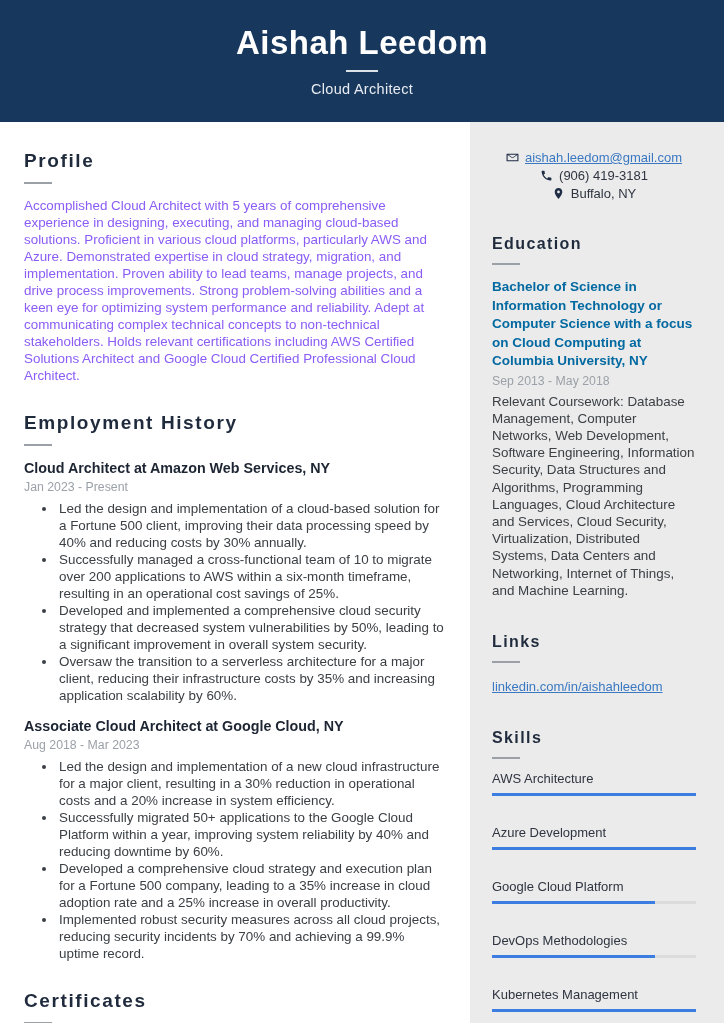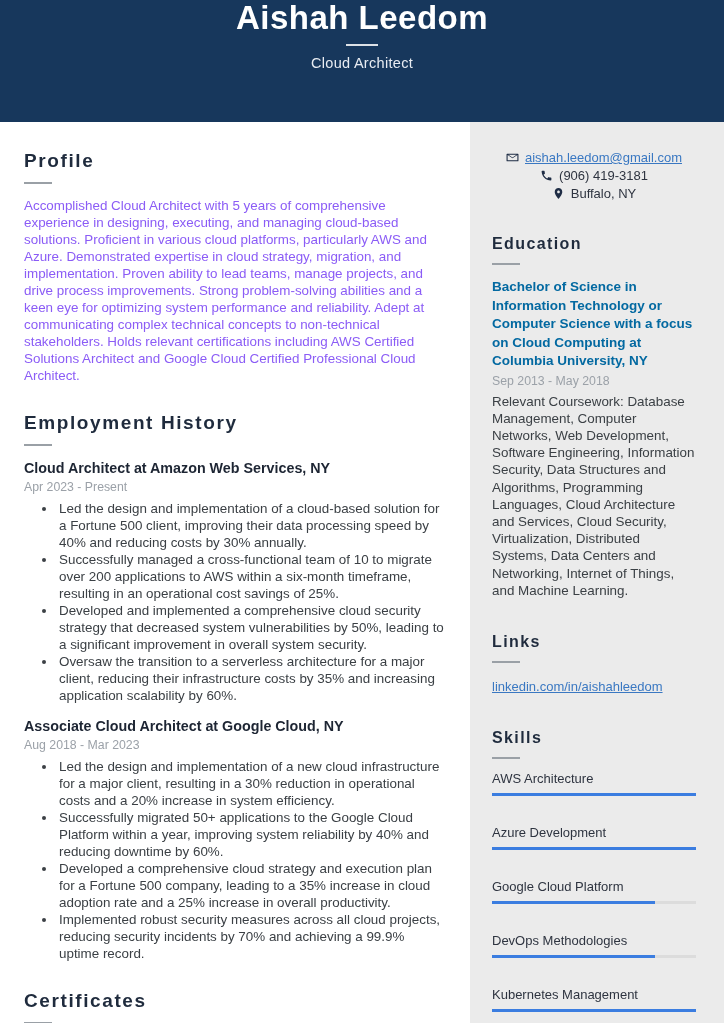--- a/index.html
+++ b/index.html
@@ -19,20 +19,21 @@
   }
 
   
   .header {
     height: 122px;
     background: #17375c;
     color: #ffffff;
     display: flex;
     flex-direction: column;
     align-items: center;
+    justify-content: center;
     flex: 0 0 auto;
   }
   .header .name {
     font-size: 33px;
     font-weight: bold;
     letter-spacing: 0.5px;
     line-height: 1.1;
   }
   .header .name-divider {
     width: 32px;
@@ -190,21 +191,21 @@
         <div class="sec-divider"></div>
         <div class="profile-text">Accomplished Cloud Architect with 5 years of comprehensive experience in designing, executing, and managing cloud-based solutions. Proficient in various cloud platforms, particularly AWS and Azure. Demonstrated expertise in cloud strategy, migration, and implementation. Proven ability to lead teams, manage projects, and drive process improvements. Strong problem-solving abilities and a keen eye for optimizing system performance and reliability. Adept at communicating complex technical concepts to non-technical stakeholders. Holds relevant certifications including AWS Certified Solutions Architect and Google Cloud Certified Professional Cloud Architect.</div>
       </div>
 
       <div class="section">
         <div class="sec-heading">Employment History</div>
         <div class="sec-divider"></div>
 
         <div class="job">
           <div class="job-head">Cloud Architect at Amazon Web Services, NY</div>
-          <div class="job-dates">Apr 2023 - Present</div>
+          <div class="job-dates">Jan 2023 - Present</div>
           <ul class="bullets">
             <li>Led the design and implementation of a cloud-based solution for a Fortune 500 client, improving their data processing speed by 40% and reducing costs by 30% annually.</li>
             <li>Successfully managed a cross-functional team of 10 to migrate over 200 applications to AWS within a six-month timeframe, resulting in an operational cost savings of 25%.</li>
             <li>Developed and implemented a comprehensive cloud security strategy that decreased system vulnerabilities by 50%, leading to a significant improvement in overall system security.</li>
             <li>Oversaw the transition to a serverless architecture for a major client, reducing their infrastructure costs by 35% and increasing application scalability by 60%.</li>
           </ul>
         </div>
 
         <div class="job">
           <div class="job-head">Associate Cloud Architect at Google Cloud, NY</div>

